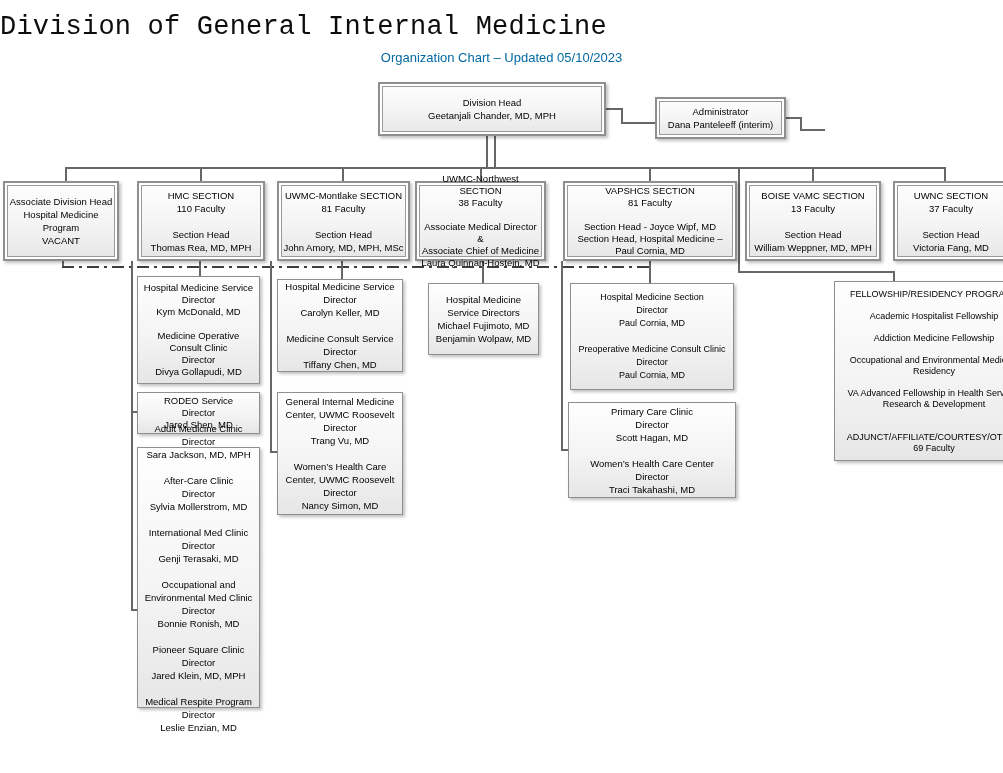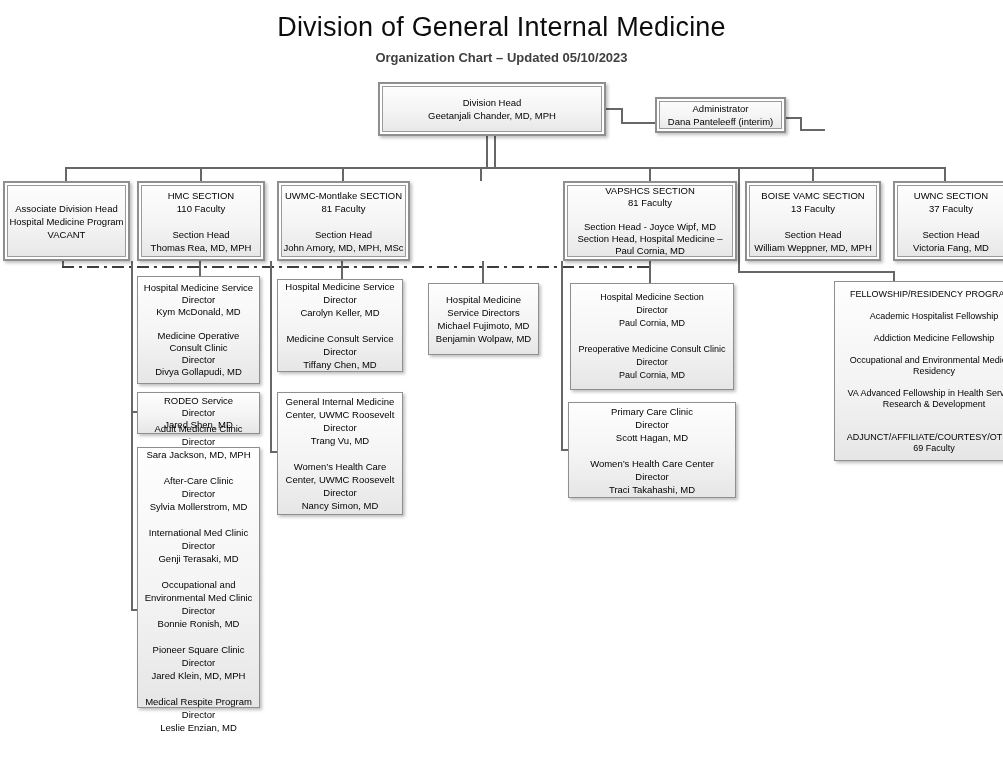--- a/index.html
+++ b/index.html
@@ -1,26 +1,26 @@
 <!DOCTYPE html>
 <html><head>
 <meta charset="utf-8">
 <style>
   html,body{margin:0;padding:0;background:#ffffff;}
   #canvas{
     position:relative;width:1003px;height:773px;background:#ffffff;
     font-family:"Liberation Sans","DejaVu Sans",sans-serif;color:#000;overflow:hidden;
   }
   .title{
-    position:absolute;top:12px;left:0;width:100%;text-align:center;
-    font-size:27px;font-weight:400;color:#0d0d0d;letter-spacing:.2px;
+    position:absolute;top:12px;left:0;width:100%;
+    font-size:27px;font-weight:400;color:#0d0d0d;letter-spacing:.2px;font-family:Liberation Mono, monospace;
   }
   .subtitle{
     position:absolute;top:50px;left:0;width:100%;text-align:center;
-    font-size:13px;font-weight:700;color:#404040;
+    font-size:13px;font-weight:400;color:#0369a1;
   }
   .box{
     position:absolute;box-sizing:border-box;
     border:2px solid #8f8f8f;
     background:linear-gradient(180deg,#fefefe 0%,#f4f4f4 55%,#e6e6e6 100%);
     box-shadow:2px 2px 3px rgba(0,0,0,0.25);
     display:flex;align-items:center;justify-content:center;
     text-align:center;font-size:9.5px;line-height:13px;
   }
   .box.double{
@@ -82,43 +82,51 @@
   <div class="ln" style="left:482px;top:261px;width:2px;height:23px"></div>
 
   <div class="ln" style="left:649px;top:261px;width:2px;height:23px"></div>
   <div class="ln" style="left:561px;top:261px;width:2px;height:190px"></div>
   <div class="ln" style="left:561px;top:449px;width:8px;height:2px"></div>
 
   <div class="box double" style="left:378px;top:82px;width:228px;height:54px">
     <span class="txt">Division Head
 Geetanjali Chander, MD, MPH</span>
   </div>
-  <div class="box double" style="left:655px;top:97px;width:131px;height:36px">
+  <div class="box double" style="left:655px;top:97px;width:131px;height:42px">
     <span class="txt">Administrator
 Dana Panteleeff (interim)</span>
   </div>
 
-  <div class="box double" style="left:3px;top:181px;width:127px;height:80px">
+  <div class="box double" style="left:3px;top:181px;width:116px;height:80px">
     <span class="txt">Associate Division Head
 Hospital Medicine Program
 VACANT</span>
   </div>
   <div class="box double" style="left:137px;top:181px;width:128px;height:80px">
     <span class="txt">HMC SECTION
 110 Faculty
 
 Section Head
 Thomas Rea, MD, MPH</span>
   </div>
   <div class="box double" style="left:277px;top:181px;width:133px;height:80px">
     <span class="txt">UWMC-Montlake SECTION
 81 Faculty
 
 Section Head
 John Amory, MD, MPH, MSc</span>
+  </div>
+  <div class="box double lh12" style="left:415px;top:181px;width:131px;height:80px">
+    <span class="txt">UWMC-Northwest SECTION
+38 Faculty
+
+Associate Medical Director &amp;
+Associate Chief of Medicine
+Laura Quinnan-Hostein, MD</span>
   </div>
   <div class="box double lh12" style="left:563px;top:181px;width:174px;height:80px">
     <span class="txt">VAPSHCS SECTION
 81 Faculty
 
 Section Head - Joyce Wipf, MD
 Section Head, Hospital Medicine –
 Paul Cornia, MD</span>
   </div>
   <div class="box double" style="left:745px;top:181px;width:136px;height:80px">

